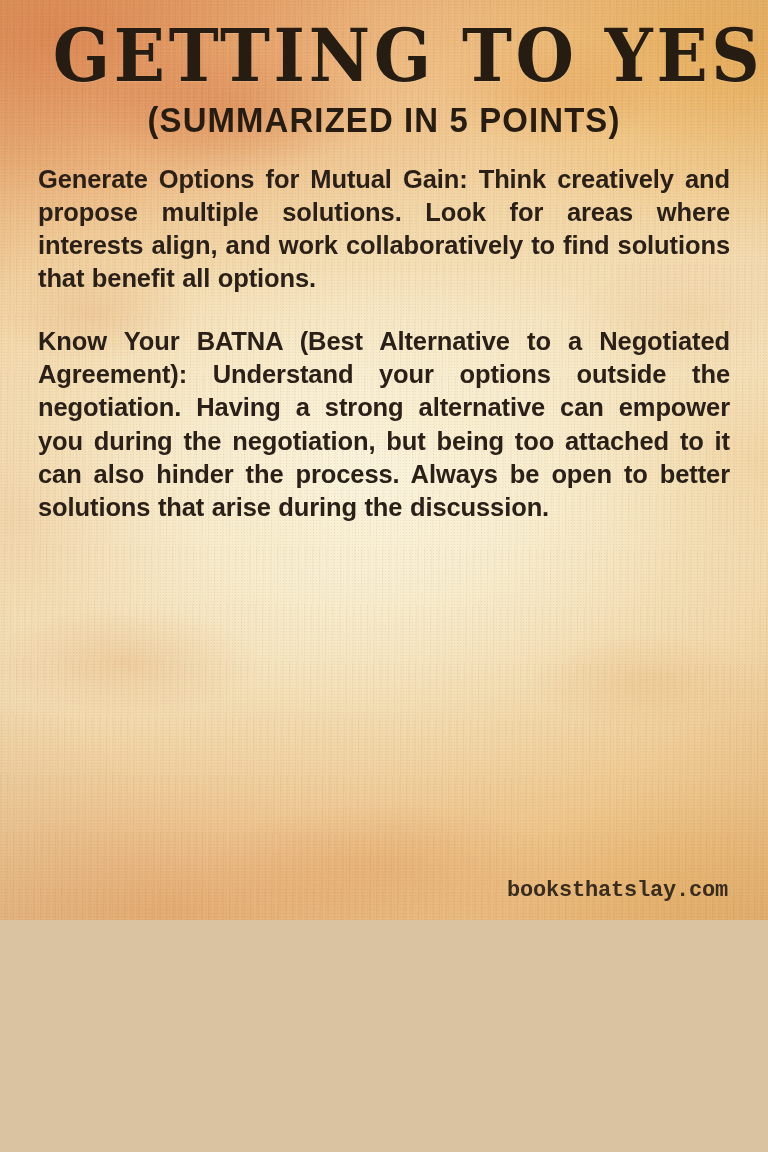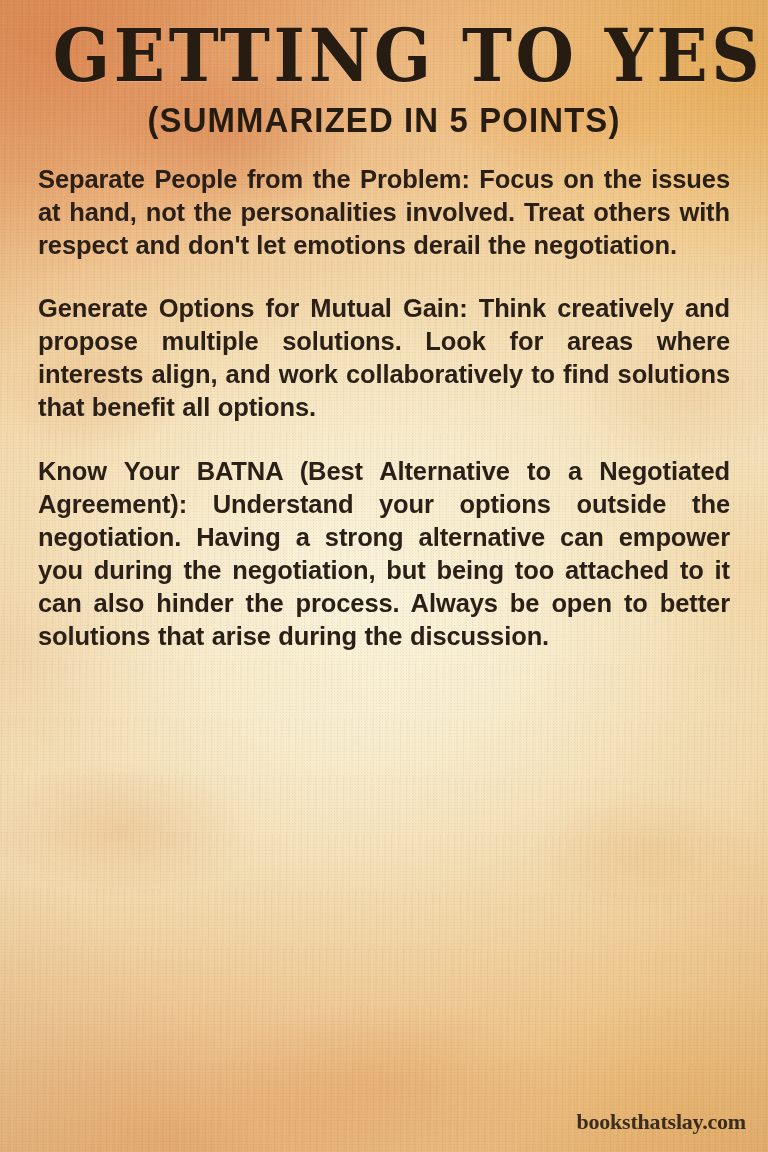--- a/index.html
+++ b/index.html
@@ -5,21 +5,21 @@
 <style>
   html, body {
     margin: 0;
     padding: 0;
     background: #d9c3a0;
   }
 
   .poster {
     position: relative;
     width: 768px;
-    height: 1152px;
+    height: 920px;
     overflow: hidden;
     background-color: #ec4899;
     font-family: "Liberation Sans", "DejaVu Sans", sans-serif;
     box-sizing: border-box;
   }
 
   
   .bg-layer {
     position: absolute;
     inset: 0;
@@ -222,23 +222,23 @@
     color: #2b2018;
     word-spacing: 0.5px;
   }
 
   .point:last-of-type {
     margin-bottom: 0;
   }
 
   .watermark {
     position: absolute;
-    right: 22px;
+    right: 40px;
     bottom: 17px;
-    font-family: Liberation Serif, serif;
+    font-family: Liberation Mono, monospace;
     font-weight: 700;
     font-size: 22px;
     letter-spacing: -0.2px;
     color: #3a2c1e;
     z-index: 6;
   }
 </style>
 </head>
 <body>
 
@@ -250,21 +250,20 @@
   <div class="bg-layer bg-fibre"></div>
   <div class="bg-layer bg-vignette"></div>
 
   <div class="content">
 
     <h1 class="title">GETTING TO YES</h1>
 
     <h2 class="subtitle">(SUMMARIZED IN 5 POINTS)</h2>
 
     <div class="points">
-      <p class="point">Separate People from the Problem: Focus on the issues at hand, not the personalities involved. Treat others with respect and don't let emotions derail the negotiation.</p>
       <p class="point">Generate Options for Mutual Gain: Think creatively and propose multiple solutions. Look for areas where interests align, and work collaboratively to find solutions that benefit all options.</p>
       <p class="point">Know Your BATNA (Best Alternative to a Negotiated Agreement): Understand your options outside the negotiation. Having a strong alternative can empower you during the negotiation, but being too attached to it can also hinder the process. Always be open to better solutions that arise during the discussion.</p>
     </div>
 
   </div>
 
   <div class="watermark">booksthatslay.com</div>
 
 </div>
 

